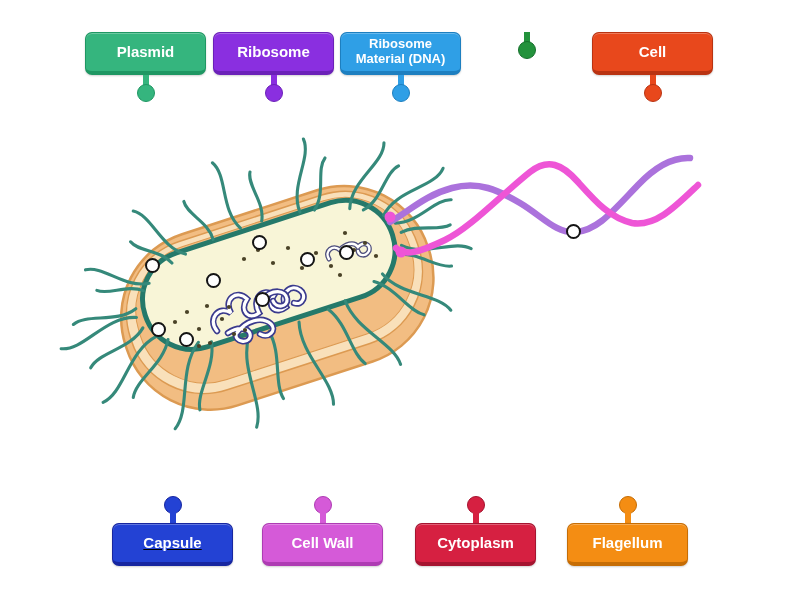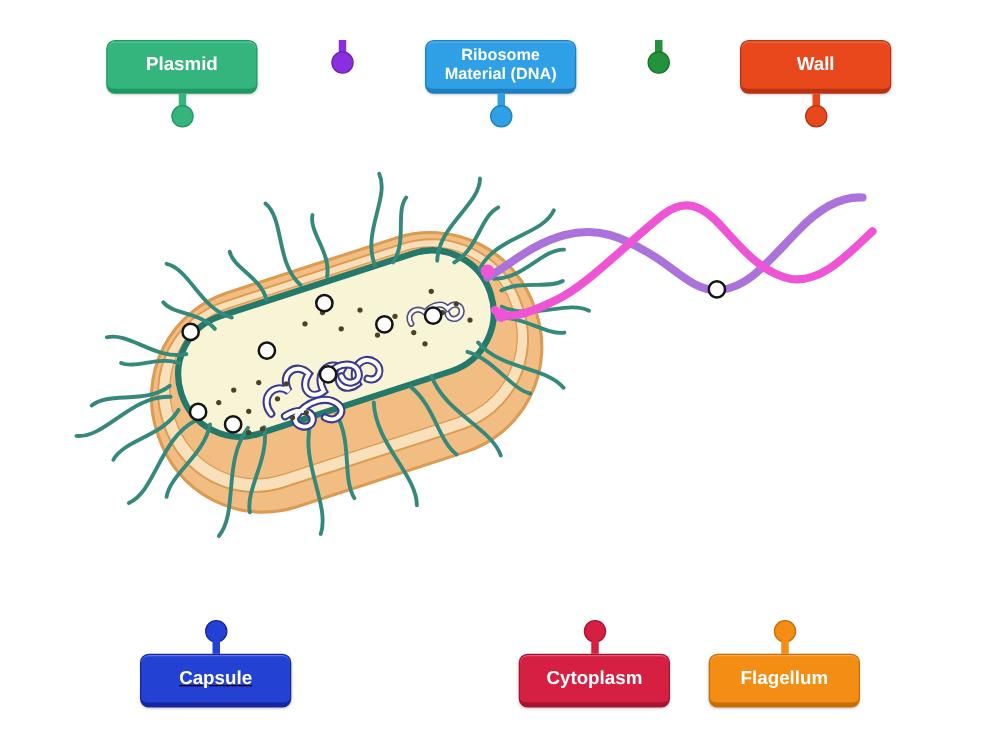--- a/index.html
+++ b/index.html
@@ -125,20 +125,23 @@
     <div class="chip" style="left: 85px; top: 32px; --c: #35b57e; --d: #1f9763;">
       <div class="chip-box">
           <span>Plasmid</span>
         </div>
       <div class="pin">
           <div class="pin-stem"></div>
           <div class="pin-ball"></div>
         </div>
     </div>
     <div class="chip" style="left: 213px; top: 32px; --c: #8a2fe0; --d: #6b21b8;">
+      <div class="chip-box">
+          <span>Ribosome</span>
+        </div>
       <div class="pin">
           <div class="pin-stem"></div>
           <div class="pin-ball"></div>
         </div>
     </div>
     <div class="chip two-line" style="left: 340px; top: 32px; --c: #2f9fe6; --d: #1d7fc0;">
       <div class="chip-box">
           <span>Ribosome Material (DNA)</span>
         </div>
       <div class="pin">
@@ -147,35 +150,44 @@
         </div>
     </div>
     <div class="chip two-line" style="left: 466px; top: 32px; --c: #23923c; --d: #166f2c;">
       <div class="pin">
           <div class="pin-stem"></div>
           <div class="pin-ball"></div>
         </div>
     </div>
     <div class="chip" style="left: 592px; top: 32px; --c: #e8481c; --d: #b93312;">
       <div class="chip-box">
-          <span>Wall</span>
+          <span>Cell</span>
         </div>
       <div class="pin">
           <div class="pin-stem"></div>
           <div class="pin-ball"></div>
         </div>
     </div>
 
     <div class="chip pin-above" style="left: 112px; top: 496px; text-decoration: underline; --c: #2342d4; --d: #1726a0;">
       <div class="pin">
           <div class="pin-stem"></div>
           <div class="pin-ball"></div>
         </div>
       <div class="chip-box">
           <span>Capsule</span>
+        </div>
+    </div>
+    <div class="chip pin-above" style="left: 262px; top: 496px; --c: #d55ad8; --d: #ae3cb3;">
+      <div class="pin">
+          <div class="pin-stem"></div>
+          <div class="pin-ball"></div>
+        </div>
+      <div class="chip-box">
+          <span>Cell Wall</span>
         </div>
     </div>
     <div class="chip pin-above" style="left: 567px; top: 496px; --c: #f48d13; --d: #c66d05;">
       <div class="pin">
           <div class="pin-stem"></div>
           <div class="pin-ball"></div>
         </div>
       <div class="chip-box">
           <span>Flagellum</span>
         </div>

